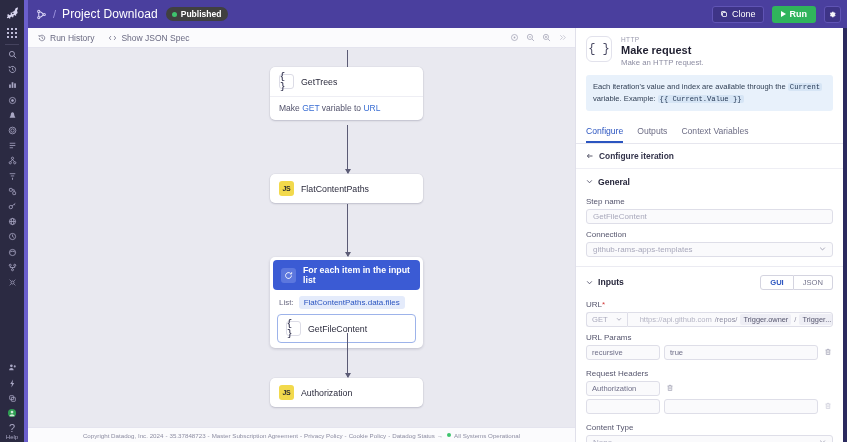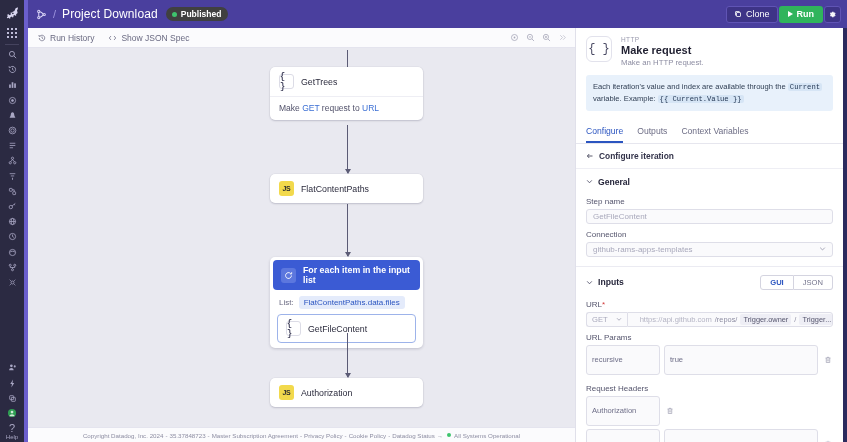--- a/index.html
+++ b/index.html
@@ -41,21 +41,21 @@
   }
   .hdr-icon { color: #d7d2f5; display:flex; align-items:center; }
   .hdr-slash { color: #9c93dd; font-size: 11px; margin: 0 6px; }
   .hdr-title { color: #ffffff; font-size: 12px; font-weight: normal; letter-spacing: .1px; }
   .pub-badge {
     margin-left: 8px; display: flex; align-items: center; gap: 4px;
     background: #404040; border-radius: 9px; padding: 2px 7px 2px 6px;
   }
   .pub-dot { width: 5px; height: 5px; border-radius: 50%; background: #3ec46d; }
   .pub-txt { color: #ffffff; font-size: 8.5px; font-weight: bold; }
-  .hdr-right { margin-left: auto; display: flex; align-items: center; gap: 1px; }
+  .hdr-right { margin-left: auto; display: flex; align-items: center; gap: 8px; }
   .btn-clone {
     display:flex; align-items:center; gap:4px;
     background: #3e3487; color:#fff; border:1px solid #6054b5;
     border-radius: 3px; font-size: 9px; padding: 3px 7px; height: 17px;
   }
   .btn-run {
     display:flex; align-items:center; gap:4px;
     background: #30b45c; color:#fff; border:none;
     border-radius: 3px; font-size: 9px; font-weight:bold; padding: 3px 9px; height: 17px;
   }
@@ -179,21 +179,21 @@
   .url-main {
     flex:1; height:15px; border:1px solid #dedee8; border-radius:0 3px 3px 0;
     background:#fafafc; display:flex; align-items:center; padding:0 12px; gap:3px; overflow:hidden;
   }
   .url-ph { font-size:7.6px; color:#b4b4c4; }
   .url-tail { margin-left:auto; display:flex; align-items:center; gap:3px; }
   .url-static { font-size:7.4px; color:#8d8da2; }
   .url-chip { background:#eeeef5; border-radius:2px; font-size:7.4px; color:#55556d; padding:1px 3px; white-space:nowrap; }
   .kv-row { display:flex; align-items:center; gap:4px; margin: 0 10px 3px; }
   .kv-in {
-    height:30px; border:1px solid #dedee8; border-radius:3px; background:#fafafc;
+    height:15px; border:1px solid #dedee8; border-radius:3px; background:#fafafc;
     display:flex; align-items:center; padding:0 5px; font-size:7.6px; color:#6e6e88;
   }
   .kv-k { width: 74px; flex:none; }
   .kv-v { flex:1; }
   .kv-del { width:11px; display:flex; align-items:center; justify-content:center; color:#9a9aae; flex:none; }
 
   
   #footer {
     position:absolute; left:28px; top:427px; width:547px; height:15px;
     background:#fbfbfd; border-top:1px solid #e4e4ee;
@@ -466,21 +466,21 @@
   <div id="canvas">
 
     <div class="arrow" style="left:319px; top:2px; height:26px;"></div>
 
     <div class="node" style="left:242px; top:19px; width:153px;">
       <div class="node-head">
         <span class="icon-sq icon-braces">{ }</span>
         <span class="node-title">GetTrees</span>
       </div>
       <div class="node-sub">
-        <span>Make </span><span class="lk">GET</span><span> request to </span><span class="lk">URL</span>
+        <span>Make </span><span class="lk">GET</span><span> variable to </span><span class="lk">URL</span>
       </div>
     </div>
 
     <div class="arrow" style="left:319px; top:77px; height:48px;"></div>
 
     <div class="node" style="left:242px; top:126px; width:153px;">
       <div class="node-head">
         <span class="icon-sq icon-js">JS</span>
         <span class="node-title">FlatContentPaths</span>
       </div>

